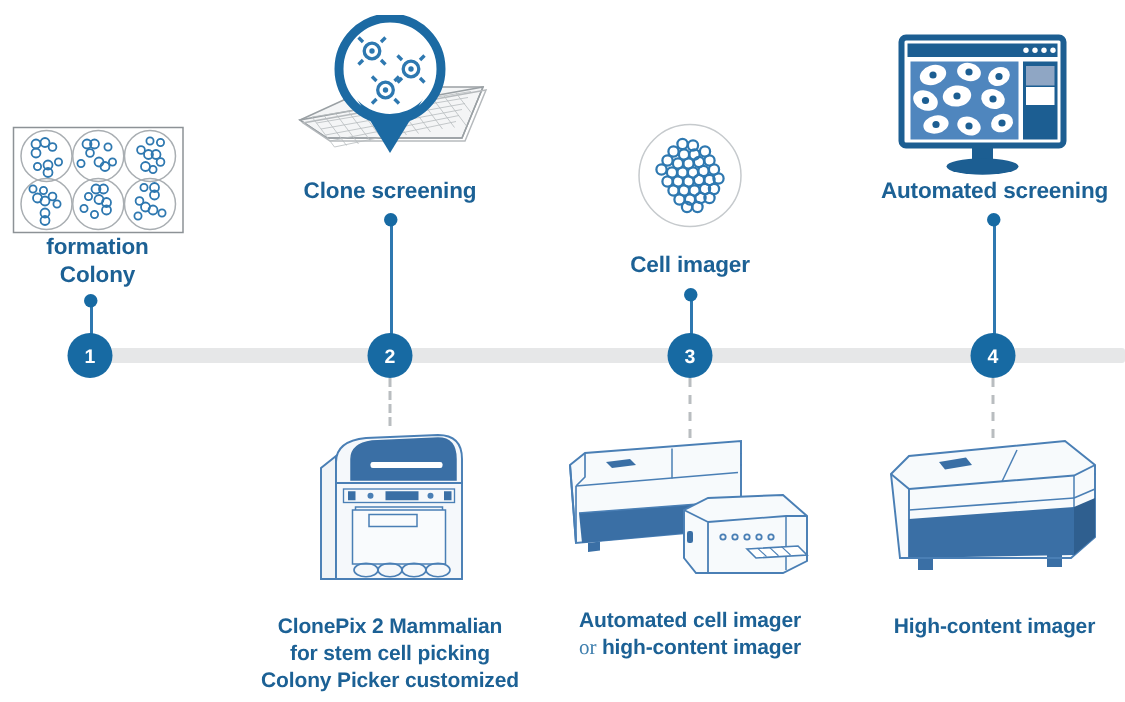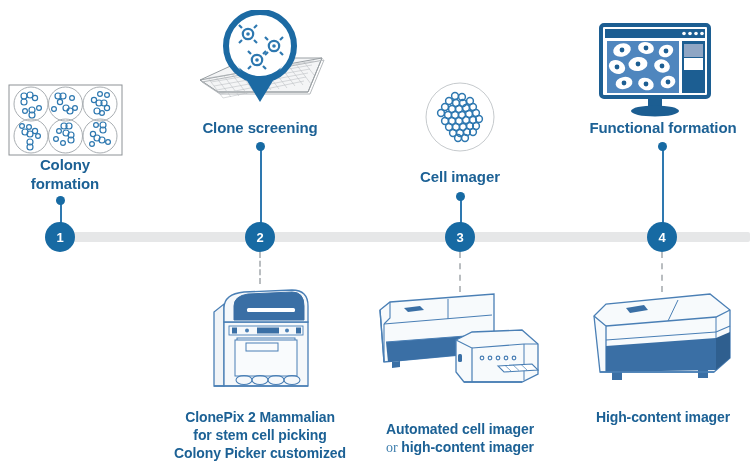--- a/index.html
+++ b/index.html
@@ -163,22 +163,22 @@
           <circle cx="85" cy="50" r="2.6"></circle>
         <circle cx="89" cy="54" r="3"></circle>
           <circle cx="94" cy="56" r="3"></circle>
         <circle cx="100" cy="58" r="2.4"></circle>
           <circle cx="84" cy="60" r="2.4"></circle>
       </g>
     </svg>
   </div>
 
   <div class="label" style="left:0px; top:155px; width:130px;">
+    <div>formation</div>
     <div>Colony</div>
-    <div>formation</div>
   </div>
 
   <div class="stem-dot" style="left:56px; top:196px;"></div>
   <div class="stem" style="left:59.5px; top:202px; height:33px;"></div>
   <div class="node" style="left:45px; top:222px;">
     <span>1</span>
   </div>
 
   <div class="icon-box" style="left:190px; top:10px;">
     <svg width="140" height="105" viewBox="0 0 140 105">
@@ -382,21 +382,21 @@
         <line x1="133" y1="77.4" x2="139" y2="83"></line>
         <line x1="141" y1="76.9" x2="147" y2="82.5"></line>
         <line x1="149" y1="76.4" x2="155" y2="82"></line>
       </g>
 
       <rect x="86" y="66" width="4" height="8" rx="1.5" fill="#3a6fa5"></rect>
       <path d="M92 94 L150 94" stroke="#4a7fb5" stroke-width="1.3"></path>
     </svg>
   </div>
 
-  <div class="caption" style="left:372px; top:420px; width:176px;">
+  <div class="caption" style="left:372px; top:404px; width:176px;">
     <div>Automated cell imager</div>
     <div><span class="thin">or</span> <span>high-content imager</span></div>
   </div>
 
   <div class="icon-box" style="left:598px; top:22px;">
     <svg width="114" height="96" viewBox="0 0 114 96">
 
       <rect x="3" y="3" width="108" height="72" rx="3" fill="#ffffff" stroke="#1c5e92" stroke-width="4"></rect>
 
       <rect x="7" y="7" width="100" height="9" fill="#1c5e92"></rect>
@@ -434,21 +434,21 @@
       <rect x="84" y="19" width="23" height="52" fill="#1c5e92"></rect>
       <rect x="86" y="22" width="19" height="13" fill="#8fa6c4"></rect>
       <rect x="86" y="36" width="19" height="12" fill="#ffffff"></rect>
 
       <rect x="50" y="75" width="14" height="11" fill="#1c5e92"></rect>
       <ellipse cx="57" cy="89" rx="24" ry="5.5" fill="#1c5e92"></ellipse>
     </svg>
   </div>
 
   <div class="label" style="left:578px; top:118px; width:170px;">
-    <div>Functional formation</div>
+    <div>Automated screening</div>
   </div>
 
   <div class="stem-dot" style="left:658px; top:142px;"></div>
   <div class="stem" style="left:661.5px; top:148px; height:87px;"></div>
   <div class="node" style="left:647px; top:222px;">
     <span>4</span>
   </div>
   <div class="dashed" style="left:661px; top:252px; height:40px;"></div>
 
   <div class="icon-box" style="left:586px; top:288px;">

